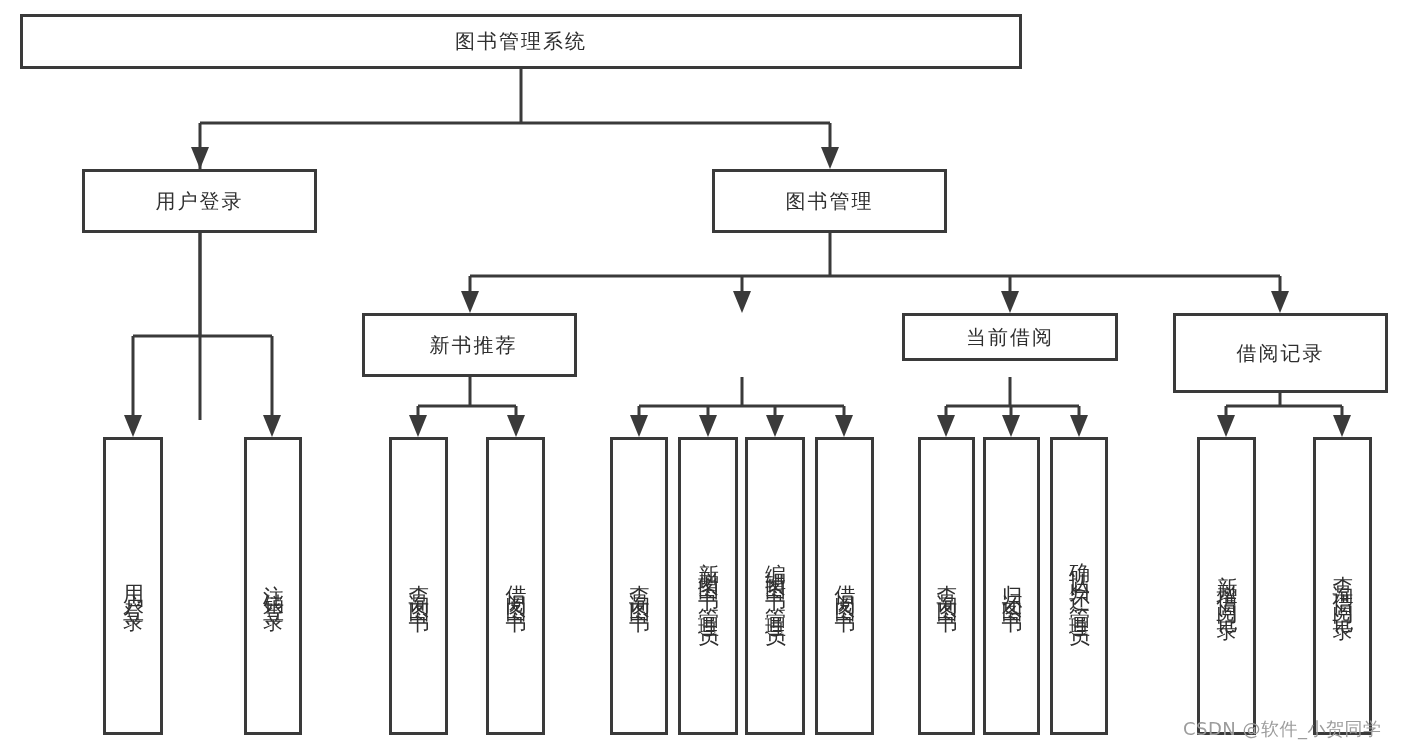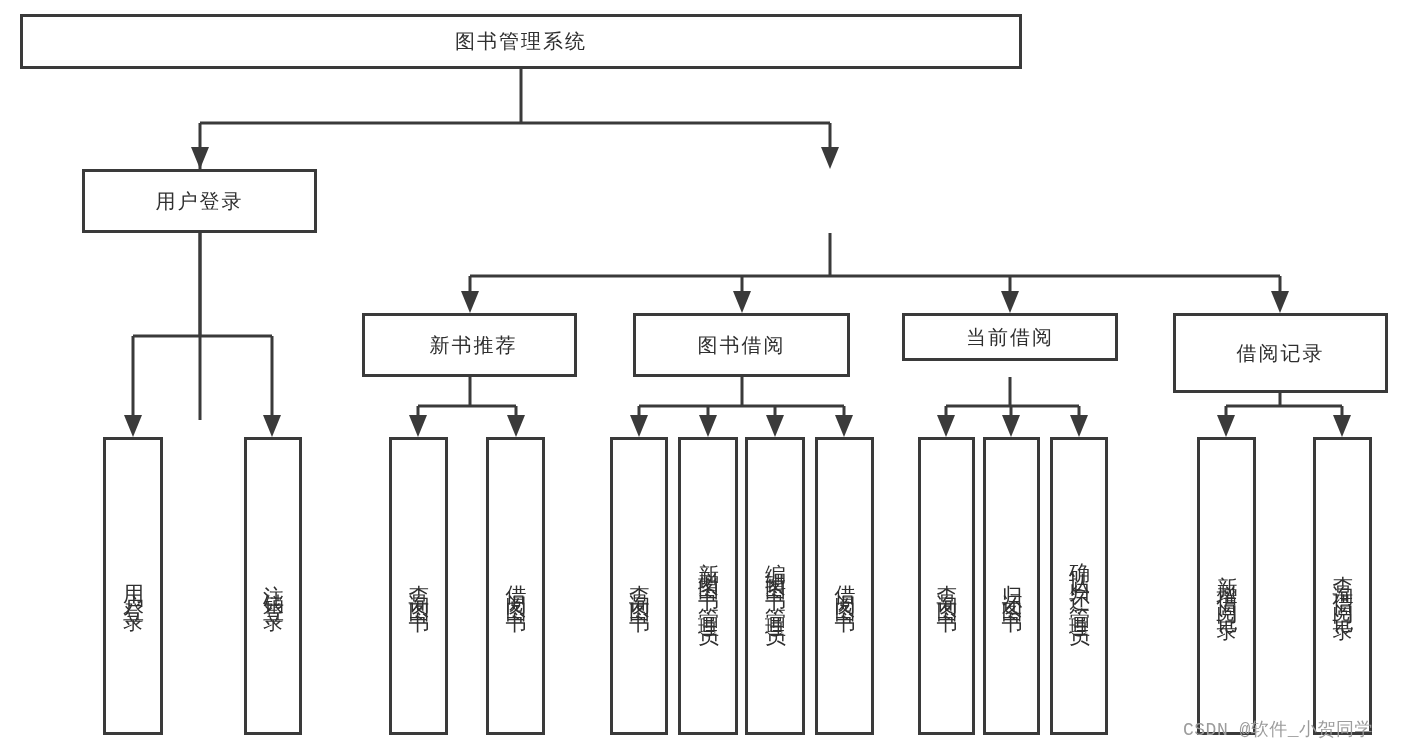--- a/index.html
+++ b/index.html
@@ -48,21 +48,20 @@
   }
   .watermark {
     position: absolute;
     left: 1183px;
     top: 717px;
     font-size: 18px;
     color: #9c9c9c;
     letter-spacing: 0.5px;
     z-index: 5;
     white-space: nowrap;
-    font-family: Liberation Mono, monospace;
   }
 </style>
 </head>
 <body>
 
 <div class="stage">
 
   <svg class="connectors" width="1405" height="747" viewBox="0 0 1405 747">
     <g stroke="#3a3a3a" stroke-width="3" fill="none">
 
@@ -110,26 +109,26 @@
     </g>
   </svg>
 
   <div class="hbox" style="left:20px; top:14px; width:1002px; height:55px;">
     <span class="label">图书管理系统</span>
   </div>
 
   <div class="hbox" style="left:82px; top:169px; width:235px; height:64px;">
     <span class="label">用户登录</span>
   </div>
+  <div class="hbox" style="left:712px; top:169px; width:235px; height:64px;">
+    <span class="label">图书管理</span>
+  </div>
 
   <div class="hbox" style="left:362px; top:313px; width:215px; height:64px;padding-left:8px;">
     <span class="label">新书推荐</span>
-  </div>
-  <div class="hbox" style="left:633px; top:313px; width:217px; height:64px;">
-    <span class="label">图书借阅</span>
   </div>
   <div class="hbox" style="left:902px; top:313px; width:216px; height:48px;">
     <span class="label">当前借阅</span>
   </div>
   <div class="hbox" style="left:1173px; top:313px; width:215px; height:80px;">
     <span class="label">借阅记录</span>
   </div>
 
   <div class="vbox" style="left:103px; width:60px;">
     <span class="vtext">用户登录</span>

